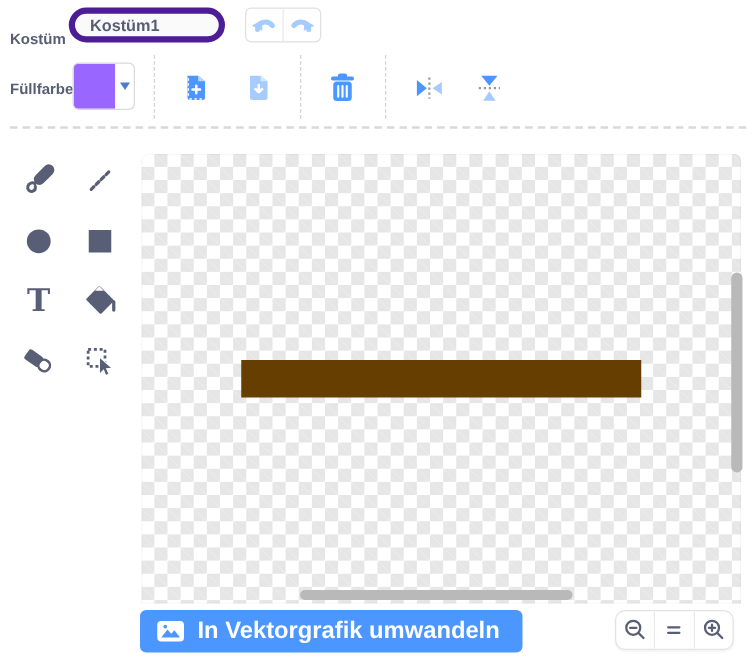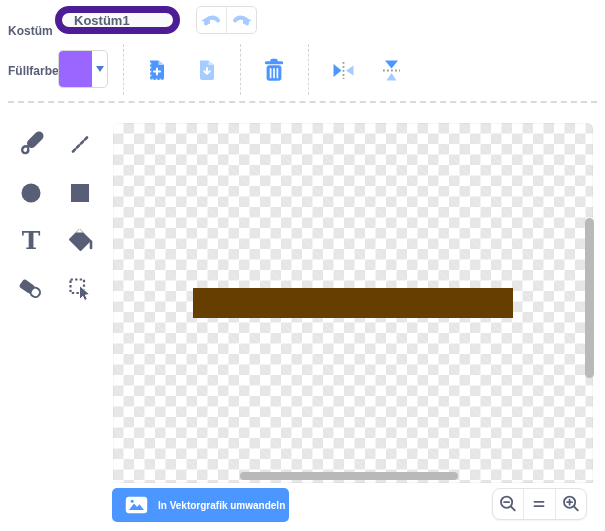--- a/index.html
+++ b/index.html
@@ -5,21 +5,21 @@
   * { box-sizing: border-box; margin: 0; padding: 0; }
   html,body { background:#fff; }
   body { font-family: "Liberation Sans", sans-serif; }
   .stage { position:relative; width:605px; height:531px; background:#fff; overflow:hidden; }
 
   
   .label { position:absolute; font-size:12px; font-weight:bold; color:#575E75; }
   .costume-label { left:8px; top:24px; }
   .costume-input {
     position:absolute; left:55px; top:6px; width:125px; height:28px;
-    border:7px solid #4c1d95; border-radius:14px; background:#fafafa;
+    border:5px solid #4c1d95; border-radius:14px; background:#fafafa;
     font-family:"Liberation Sans",sans-serif; font-size:13px; font-weight:bold;
     color:#575E75; padding:0 12px; outline:none;
   }
   .undo-redo { position:absolute; left:196px; top:6px; width:61px; height:28px;
     border:1px solid #e0e0e0; border-radius:5px; background:#fff; display:flex; overflow:hidden; }
   .undo-redo .btn { flex:1; display:flex; align-items:center; justify-content:center; cursor:pointer; }
   .undo-redo .btn + .btn { border-left:1px solid #e9e9e9; }
 
   
   .fill-label { left:8px; top:64px; }
@@ -51,22 +51,22 @@
   }
   .drawn-shape { position:absolute; left:80px; top:165px; width:320px; height:30px; }
 
   .v-scrollbar { position:absolute; left:585px; top:218px; width:9px; height:160px; border-radius:5px; background:#b9b9b9; cursor:pointer; }
   .h-scrollbar { position:absolute; left:240px; top:472px; width:218px; height:8px; border-radius:4px; background:#b9b9b9; cursor:pointer; }
 
   
   .convert-btn {
     position:absolute; left:112px; top:488px; height:34px;
     background:#4C97FF; border:none; border-radius:5px;
-    display:flex; align-items:center; gap:10px; padding:0 4px 0 13px;
-    color:#fff; font-family:"Liberation Sans",sans-serif; font-size:10px; font-weight:bold; cursor:pointer;
+    display:flex; align-items:center; gap:10px; padding:0 18px 0 13px;
+    color:#fff; font-family:"Liberation Sans",sans-serif; font-size:19px; font-weight:bold; cursor:pointer;
   }
   .zoom-group { position:absolute; left:492px; top:488px; width:95px; height:32px;
     background:#fff; border:1px solid #e3e3e3; border-radius:8px; display:flex; overflow:hidden;
     box-shadow:0 1px 2px rgba(0,0,0,0.05); }
   .zoom-group .zbtn { flex:1; display:flex; align-items:center; justify-content:center; cursor:pointer; }
   .zoom-group .zbtn + .zbtn { border-left:1px solid #e9e9e9; }
 
   svg { display:block; }
 </style>
 </head>

